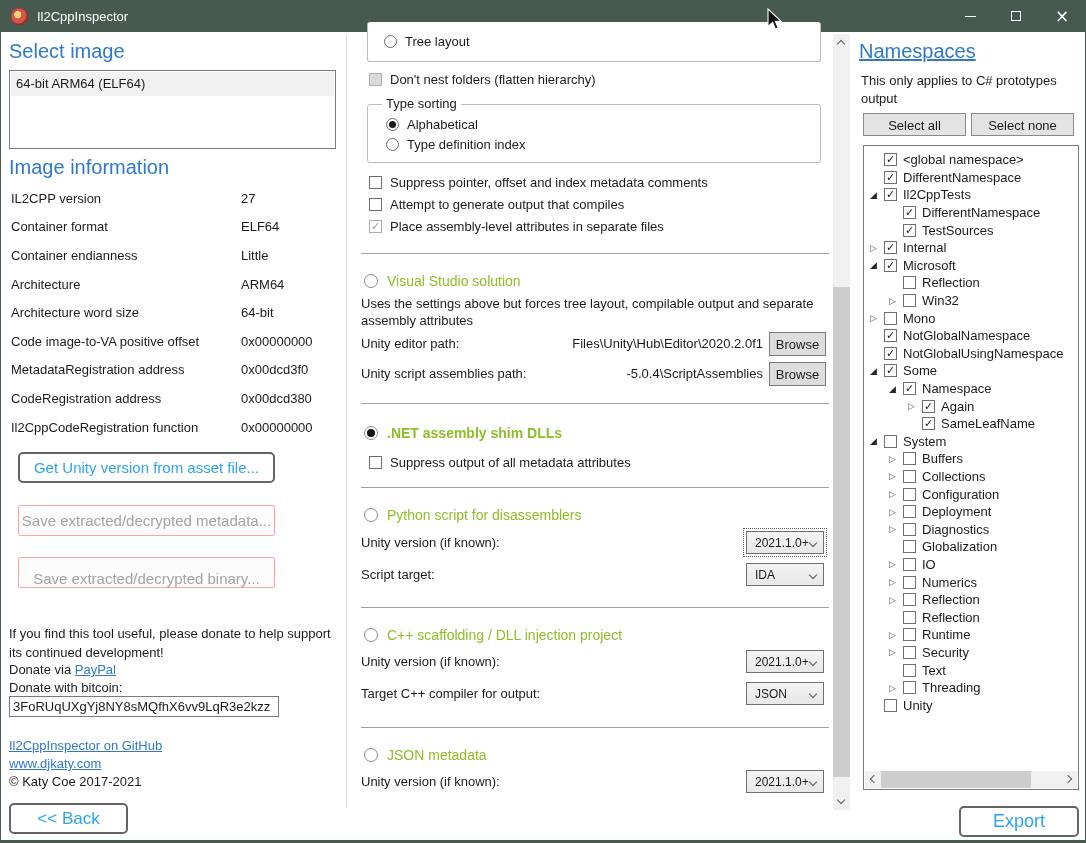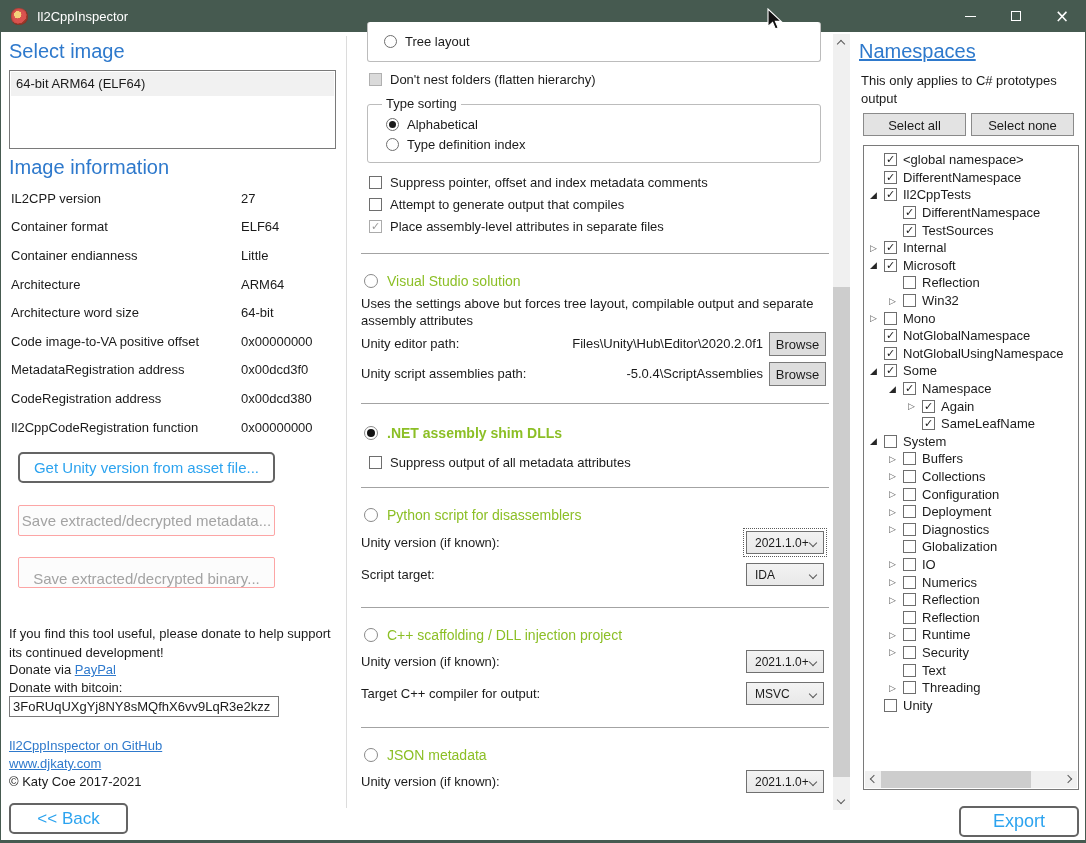--- a/index.html
+++ b/index.html
@@ -275,21 +275,21 @@
     <div class="sec-head" style="top:590px;">
       <span class="radio big"></span>
       <span class="h-green">C++ scaffolding / DLL injection project</span>
     </div>
     <div class="mid-row" style="top:618px;">
       <span class="lbl">Unity version (if known):</span>
       <span class="combo"><span>2021.1.0+</span><span class="chev down"></span></span>
     </div>
     <div class="mid-row" style="top:650px;">
       <span class="lbl">Target C++ compiler for output:</span>
-      <span class="combo"><span>MSVC</span><span class="chev down"></span></span>
+      <span class="combo"><span>JSON</span><span class="chev down"></span></span>
     </div>
 
     <div class="hr" style="top:695px;"></div>
 
     <div class="sec-head" style="top:710px;">
       <span class="radio big"></span>
       <span class="h-green">JSON metadata</span>
     </div>
     <div class="mid-row" style="top:738px;">
       <span class="lbl">Unity version (if known):</span>

